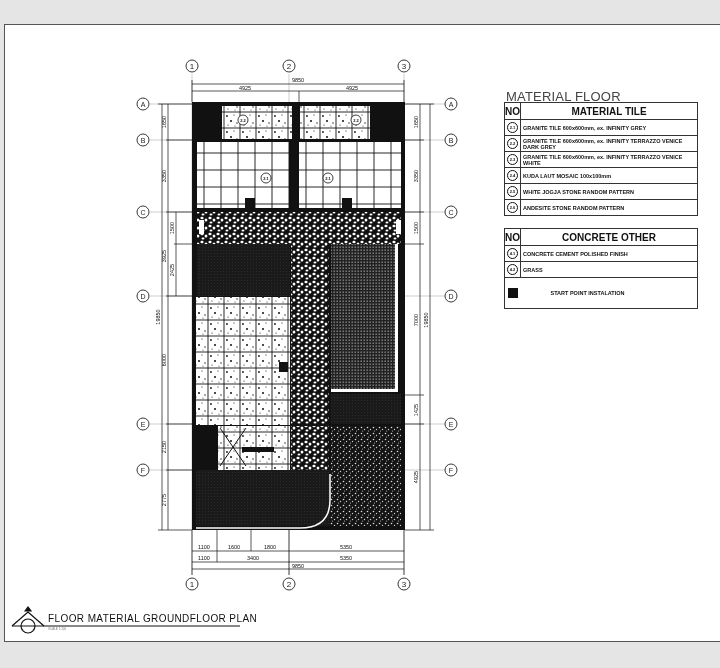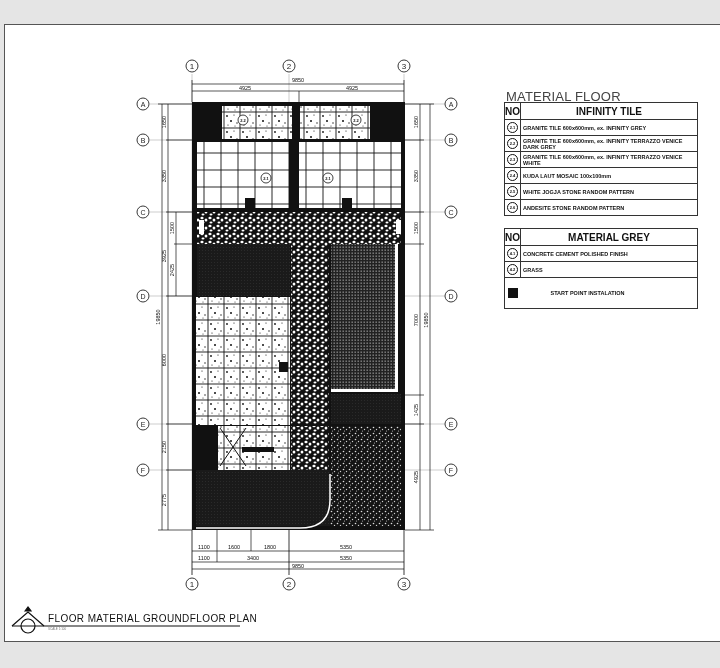--- a/index.html
+++ b/index.html
@@ -262,21 +262,21 @@
     <path d="M25,611 L28,607 L31,611 Z" fill="#111"></path>
   </g>
 </svg>
 
 <div class="legend-title">MATERIAL FLOOR</div>
 
 <table class="mt" style="left:504px;top:102px;width:194px;">
   <tbody>
       <tr>
     <th class="no">NO</th>
-    <th>INFINITY TILE</th>
+    <th>MATERIAL TILE</th>
   </tr>
   <tr>
     <td class="no"><span class="tag">2.1</span></td>
     <td>GRANITE TILE 600x600mm, ex. INFINITY GREY</td>
   </tr>
   <tr>
     <td class="no"><span class="tag">2.2</span></td>
     <td>GRANITE TILE 600x600mm, ex. INFINITY TERRAZZO VENICE DARK GREY</td>
   </tr>
   <tr>
@@ -295,21 +295,21 @@
     <td class="no"><span class="tag">2.6</span></td>
     <td>ANDESITE STONE RANDOM PATTERN</td>
   </tr>
 </tbody>
   </table>
 
 <table class="mt" style="left:504px;top:228px;width:194px;">
   <tbody>
       <tr>
     <th class="no">NO</th>
-    <th>MATERIAL GREY</th>
+    <th>CONCRETE OTHER</th>
   </tr>
   <tr>
     <td class="no"><span class="tag">4.1</span></td>
     <td>CONCRETE CEMENT POLISHED FINISH</td>
   </tr>
   <tr>
     <td class="no"><span class="tag">4.2</span></td>
     <td>GRASS</td>
   </tr>
   <tr>

